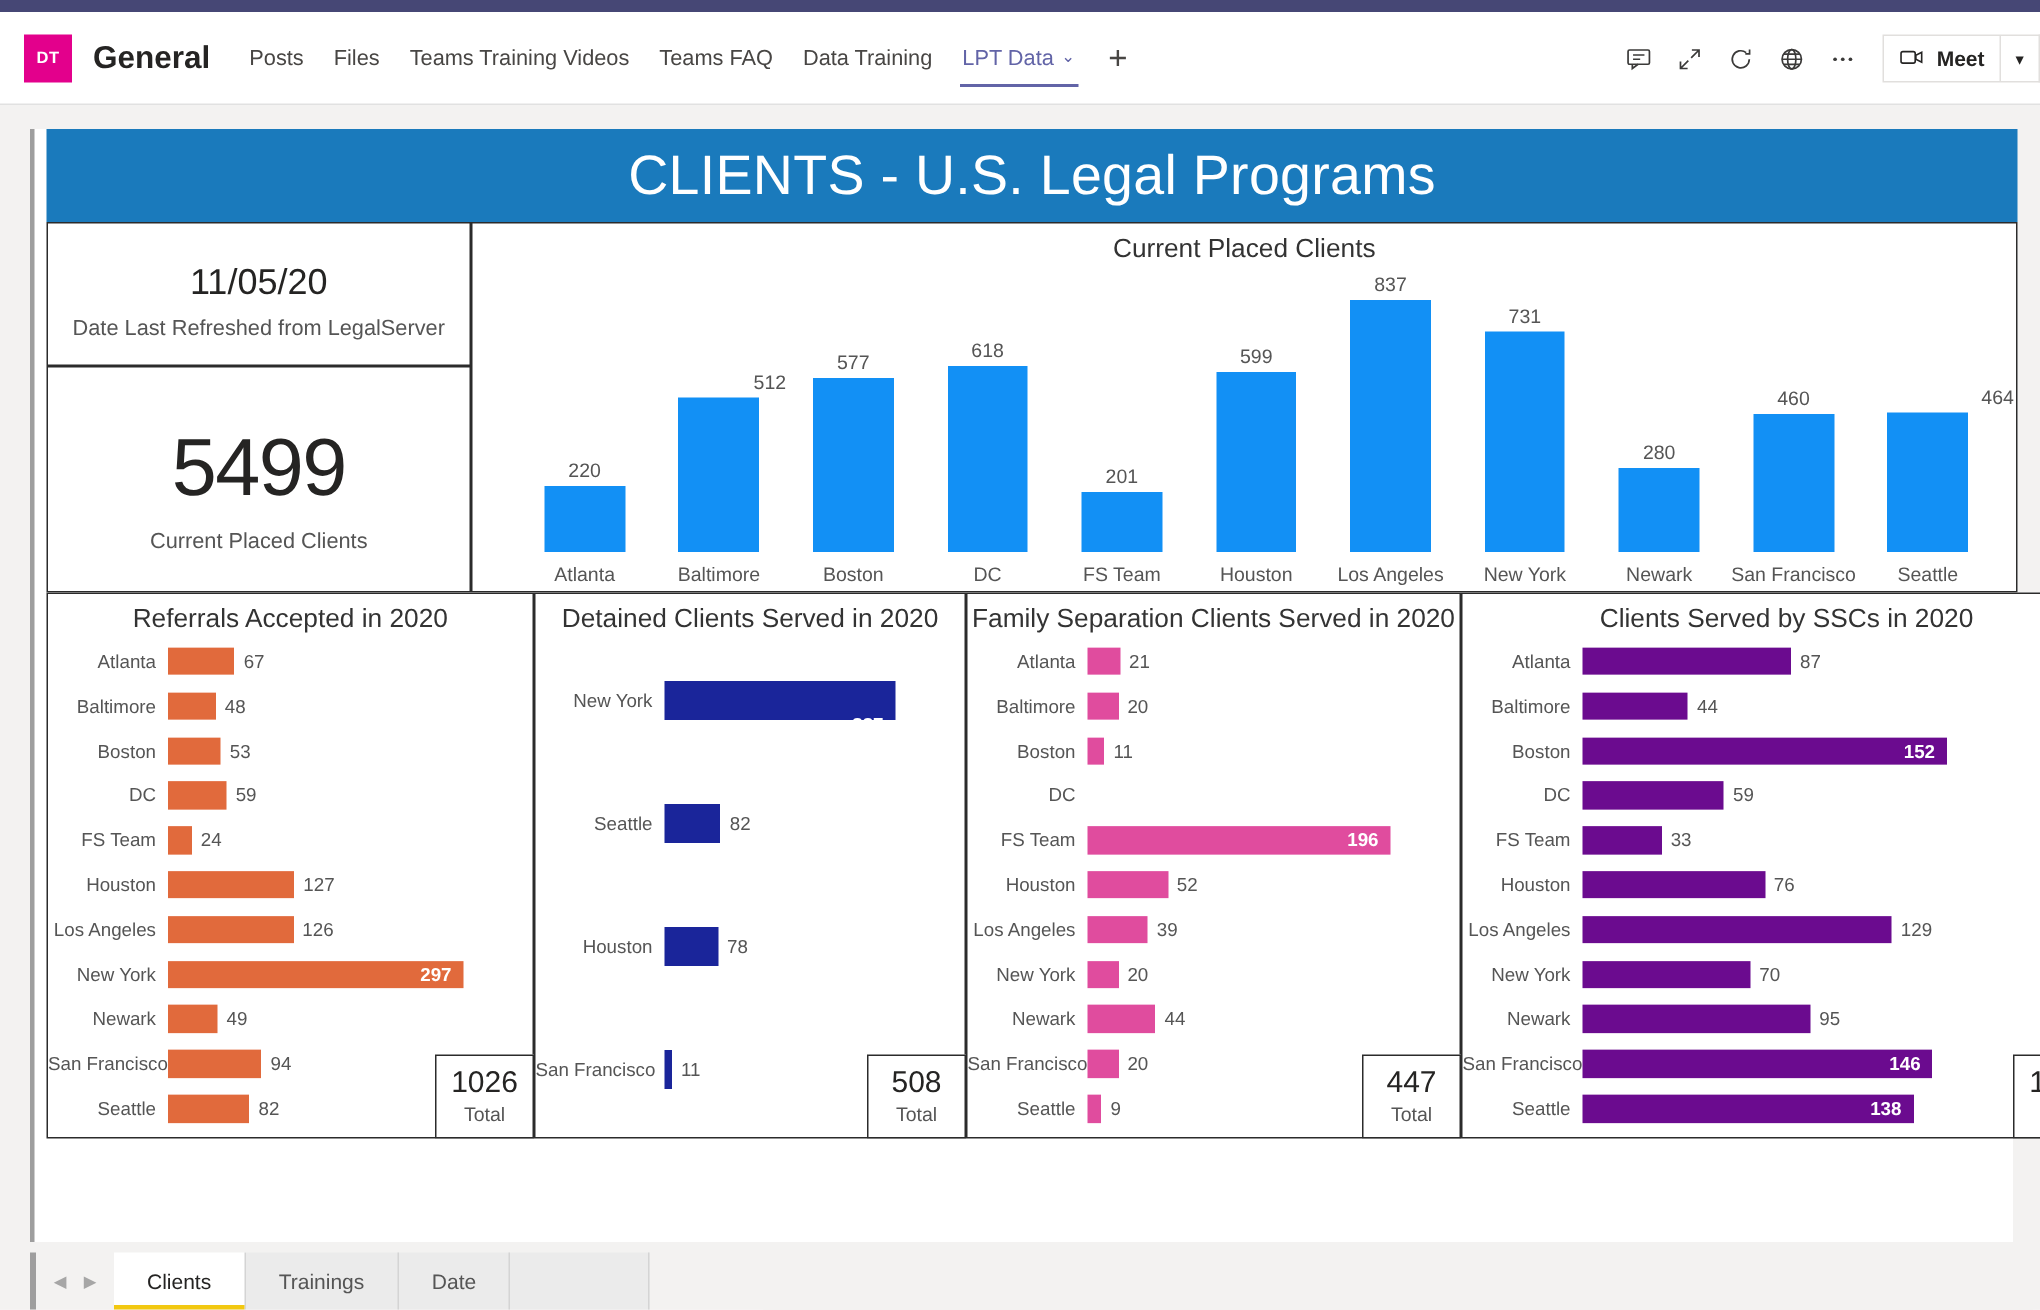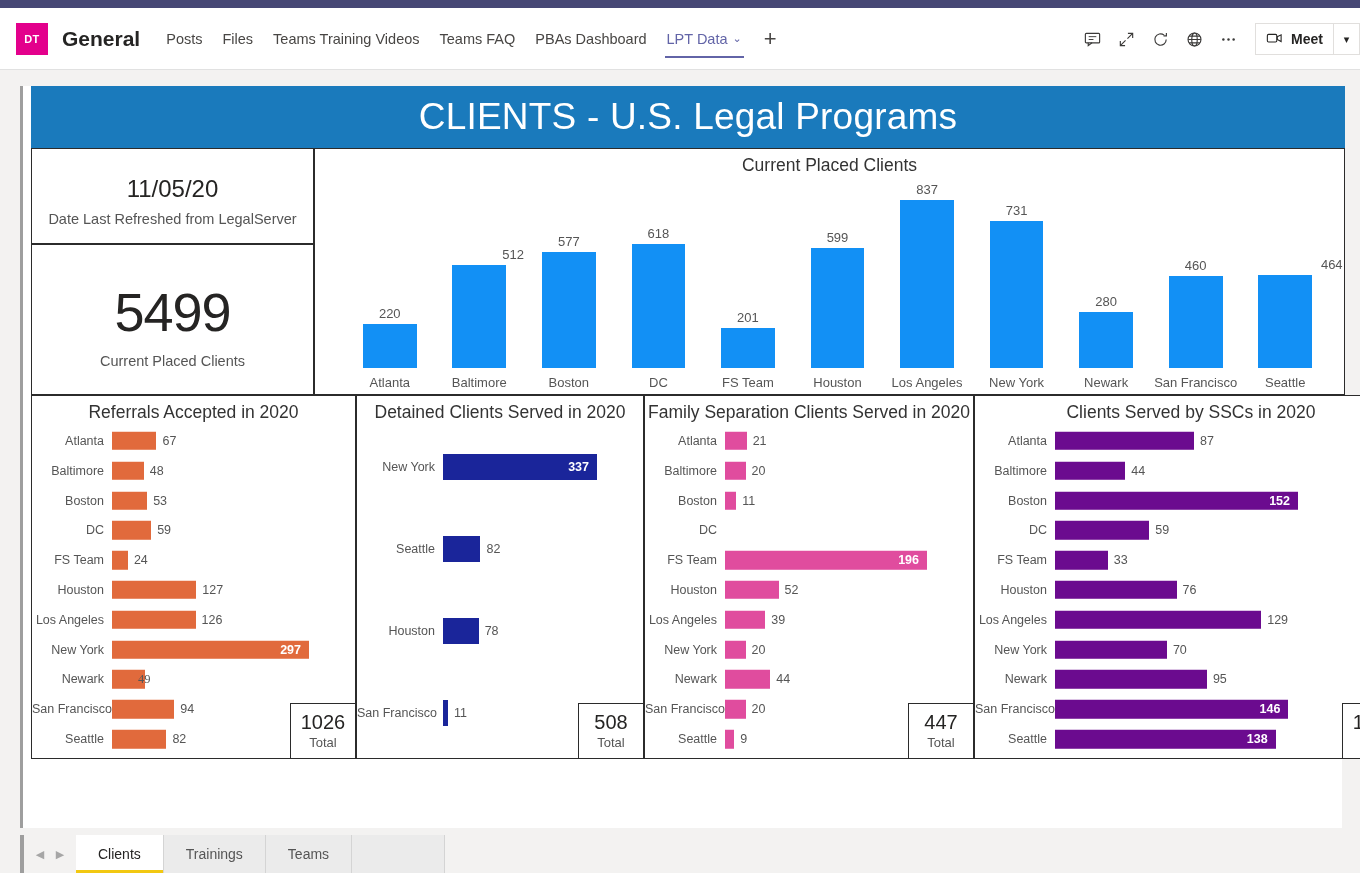--- a/index.html
+++ b/index.html
@@ -249,21 +249,21 @@
       <div class="tab">
         <span>Files</span>
       </div>
       <div class="tab">
         <span>Teams Training Videos</span>
       </div>
       <div class="tab">
         <span>Teams FAQ</span>
       </div>
       <div class="tab">
-        <span>PBAs Dashboard</span>
+        <span>Data Training</span>
       </div>
       <div class="tab active">
         <span>LPT Data</span>
         <span class="chev">⌄</span>
       </div>
     </div>
   <div class="tab-add">+</div>
 
   <div class="header-right">
     <div class="hicon" title="chat">
@@ -426,21 +426,21 @@
             <div class="hlabel" style="width: 80px;">New York</div>
             <div class="hbarbox">
               <div class="hbar" style="width: 197px; height: 18.4873px; background: rgb(225, 106, 60);"></div>
               <div class="hval inside" style="left: 197px;">297</div>
             </div>
           </div>
           <div class="hrow" style="top: 238.545px; height: 29.8182px;">
             <div class="hlabel" style="width: 80px;">Newark</div>
             <div class="hbarbox">
               <div class="hbar" style="width: 32.5017px; height: 18.4873px; background: rgb(225, 106, 60);"></div>
-              <div class="hval" style="left: 20px; font-family: Liberation Serif, serif;">49</div>
+              <div class="hval" style="left: 33px;">49</div>
             </div>
           </div>
           <div class="hrow" style="top: 268.364px; height: 29.8182px;">
             <div class="hlabel" style="width: 80px;">San Francisco</div>
             <div class="hbarbox">
               <div class="hbar" style="width: 62.3502px; height: 18.4873px; background: rgb(225, 106, 60);"></div>
               <div class="hval" style="left: 62.3502px;">94</div>
             </div>
           </div>
           <div class="hrow" style="top: 298.182px; height: 29.8182px;">
@@ -457,21 +457,21 @@
       </div>
     </div>
 
     <div class="card" id="card-det">
       <div class="card-title">Detained Clients Served in 2020</div>
       <div class="hbar-plot">
           <div class="hrow" style="top: 0px; height: 82px;">
             <div class="hlabel" style="width: 86px;">New York</div>
             <div class="hbarbox">
               <div class="hbar" style="width: 154px; height: 26px; background: rgb(26, 37, 154);"></div>
-              <div class="hval inside" style="left: 154px;">337</div>
+              <div class="hval inside" style="left: 154px; margin-top: 16px;">337</div>
             </div>
           </div>
           <div class="hrow" style="top: 82px; height: 82px;">
             <div class="hlabel" style="width: 86px;">Seattle</div>
             <div class="hbarbox">
               <div class="hbar" style="width: 37.4718px; height: 26px; background: rgb(26, 37, 154);"></div>
               <div class="hval" style="left: 37.4718px;">82</div>
             </div>
           </div>
           <div class="hrow" style="top: 164px; height: 82px;">
@@ -670,18 +670,18 @@
   <div class="pagebar">
     <div class="pagebar-leftedge"></div>
     <div class="pagebar-inner">
       <div class="navarrows">
         <div class="navarrow">◀</div>
         <div class="navarrow">▶</div>
       </div>
       <div id="ptabs" style="display:flex">
           <div class="ptab active">Clients</div>
           <div class="ptab">Trainings</div>
-          <div class="ptab">Teams</div>
+          <div class="ptab">Date</div>
         </div>
       <div class="ptab filler"></div>
     </div>
   </div>
 </div>
 
 </body></html>

